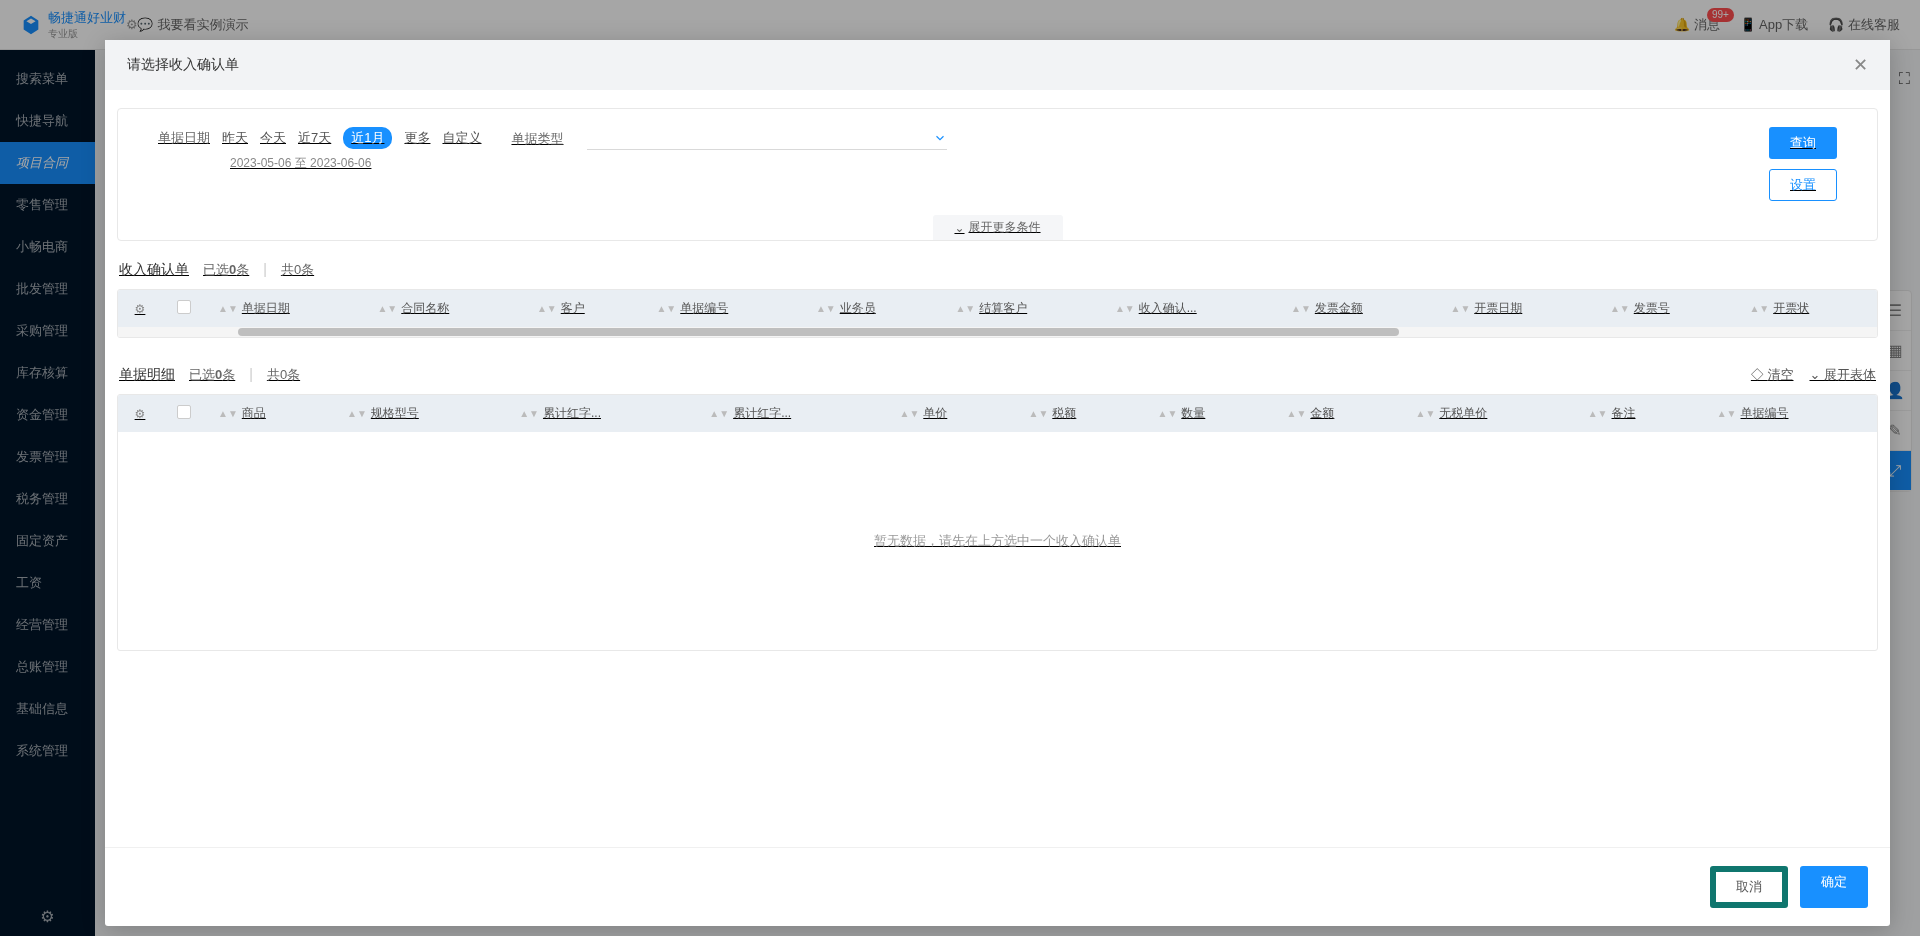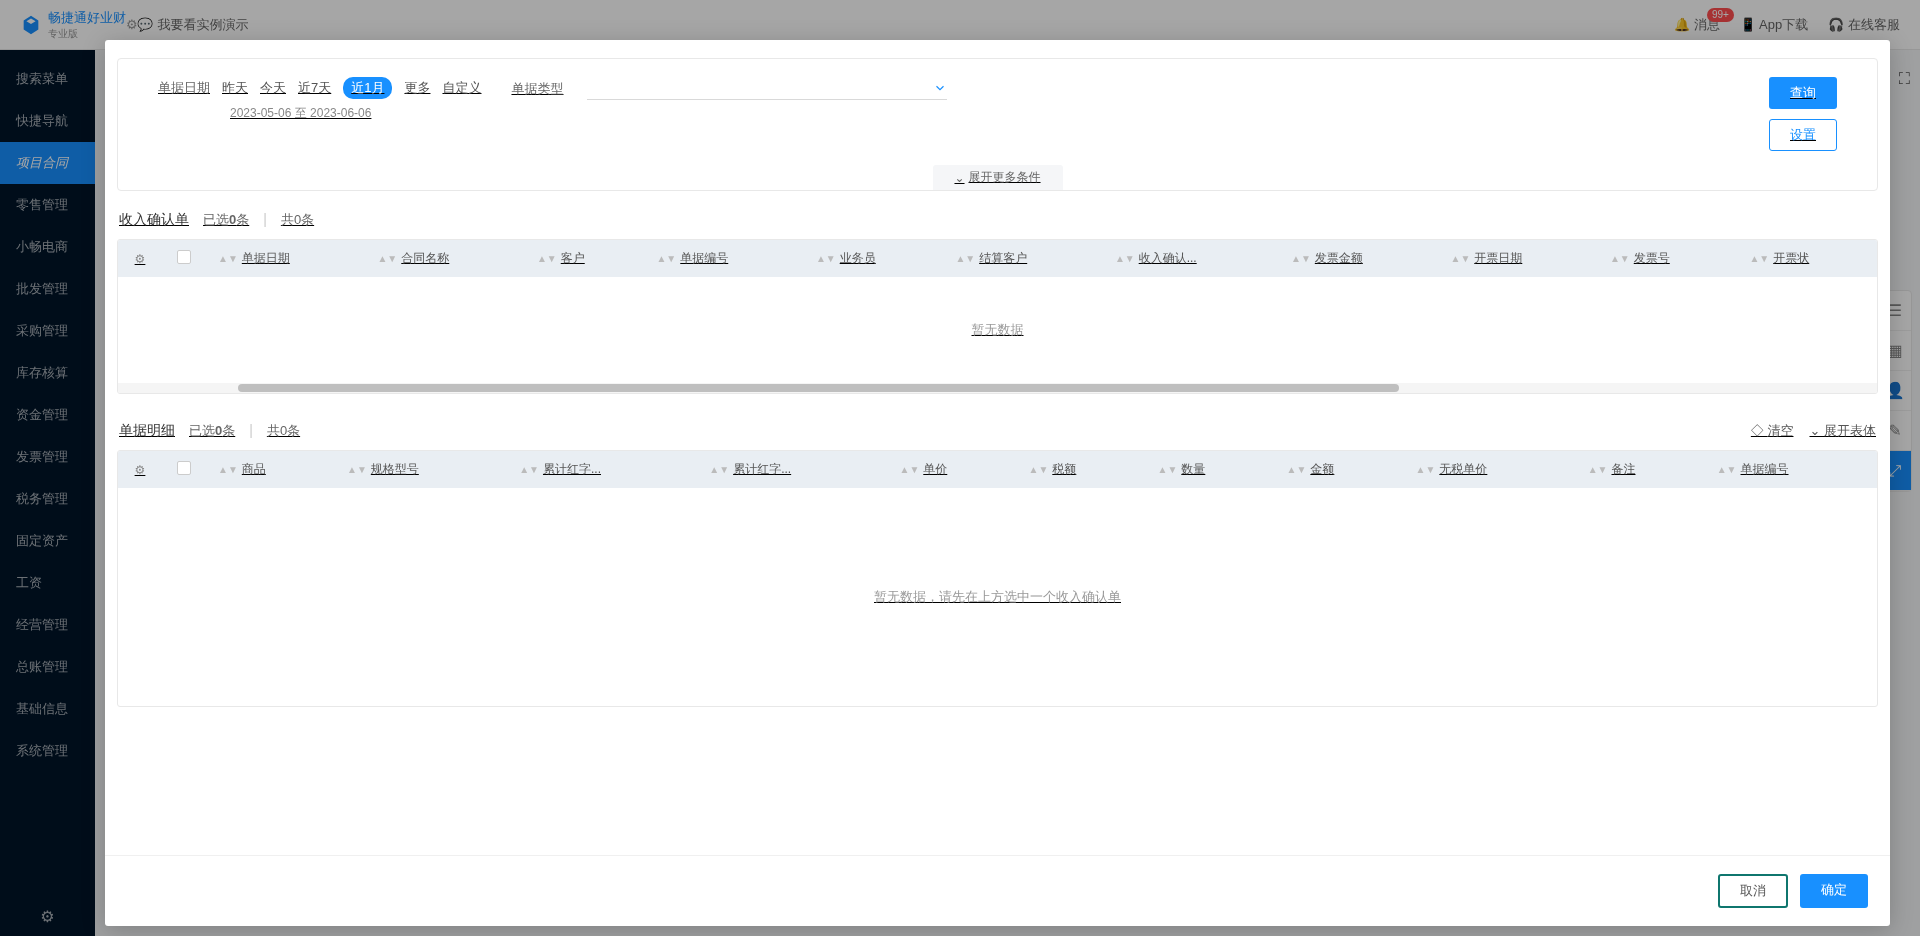--- a/index.html
+++ b/index.html
@@ -59,21 +59,21 @@
 .tbl th.gear { width: 44px; text-align: center; color: #888; }
 .tbl th.chk { width: 44px; text-align: center; }
 .chk-box { width: 14px; height: 14px; border: 1px solid #ccc; background: #fff; display: inline-block; border-radius: 2px; }
 
 .table-wrap { border: 1px solid #e8e8e8; border-radius: 3px; overflow: hidden; }
 .empty { text-align: center; color: #999; font-size: 13px; padding: 44px 0; }
 .hscroll { height: 10px; background: #f5f5f5; position: relative; }
 .hscroll .thumb { position: absolute; left: 120px; width: 66%; top: 1px; height: 8px; background: #bfbfbf; border-radius: 4px; }
 
 .modal-footer { padding: 18px 22px; display: flex; justify-content: flex-end; gap: 12px; border-top: 1px solid #f0f0f0; }
-.btn-cancel { background: #fff; border: 2px solid #0f766e; color: #555; }
+.btn-cancel { background: #fff; border: 6px solid #0f766e; color: #555; }
 
 .top-icons-right { position: absolute; right: 10px; top: 70px; display: flex; gap: 14px; color: #555; font-size: 16px; }
 .side-float { position: absolute; right: 8px; top: 290px; width: 34px; background: #fff; border: 1px solid #e8e8e8; border-radius: 4px; display: flex; flex-direction: column; }
 .side-float div { height: 40px; display: flex; align-items: center; justify-content: center; color: #888; border-bottom: 1px solid #f0f0f0; }
 .side-float div.active { background: #1890ff; color: #fff; }
 </style>
 </head>
 <body>
 
 <div class="app-bg">
@@ -128,20 +128,24 @@
     <div>▦</div>
     <div>👤</div>
     <div>✎</div>
     <div class="active">⤢</div>
   </div>
 </div>
 
 <div class="mask"></div>
 
 <div class="modal">
+  <div class="modal-header">
+    <span>请选择收入确认单</span>
+    <span class="close">✕</span>
+  </div>
 
   <div class="modal-body">
     <div class="filter-card">
       <div class="filter-row">
         <div class="filter-field">
           <div class="date-tabs">
             <span class="field-label">单据日期</span>
             <span class="date-tab">昨天</span>
             <span class="date-tab">今天</span>
             <span class="date-tab">近7天</span>
@@ -192,21 +196,20 @@
           <th><span class="sort">▲▼</span><span>业务员</span></th>
           <th><span class="sort">▲▼</span><span>结算客户</span></th>
           <th><span class="sort">▲▼</span><span>收入确认...</span></th>
           <th><span class="sort">▲▼</span><span>发票金额</span></th>
           <th><span class="sort">▲▼</span><span>开票日期</span></th>
           <th><span class="sort">▲▼</span><span>发票号</span></th>
           <th><span class="sort">▲▼</span><span>开票状</span></th>
         </tr>
           </thead>
       </table>
-      <div class="empty">暂无数据</div>
       <div class="hscroll">
           <div class="thumb"></div>
         </div>
     </div>
 
     <div class="section-title" style="margin-top:18px">
       <span class="main">单据明细</span>
       <span class="sub"><span>已选</span><b>0</b><span>条</span></span>
       <span class="sep">|</span>
       <span class="sub">共0条</span>

